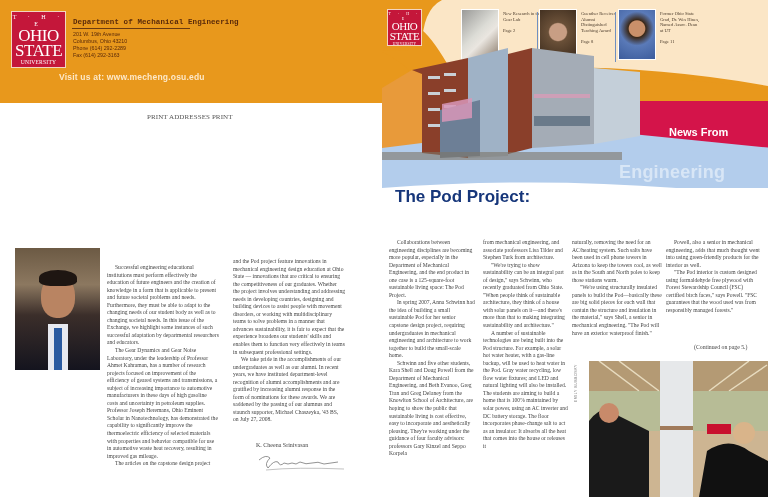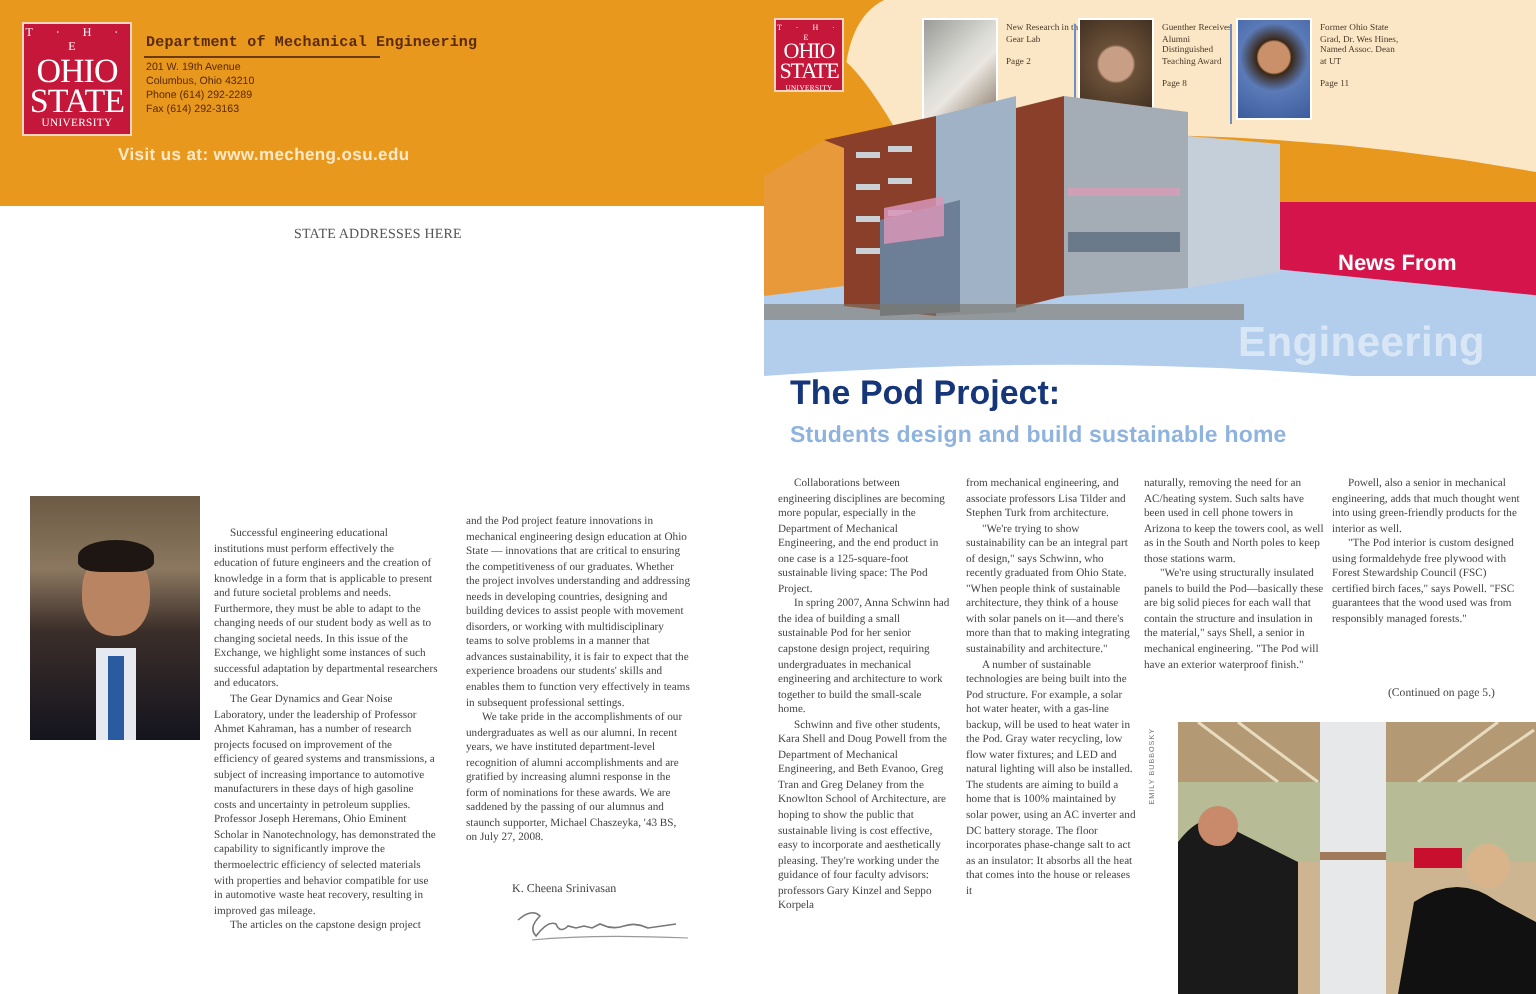--- a/index.html
+++ b/index.html
@@ -46,21 +46,21 @@
   .teaser { position:absolute; top:9px; }
   .teaser .thumb { position:absolute; left:0; top:0; width:38px; height:51px; border:1px solid #fff; }
   .teaser .ttext { position:absolute; left:42px; top:2px; width:40px; font-size:4.6px; line-height:5.6px; color:#4a3a2a; }
   .teaser .tpage { display:block; margin-top:6px; }
   .teaser-sep { position:absolute; top:12px; width:1px; height:50px; background:#6f8fc0; }
 
   .building { position:absolute; left:0; top:48px; width:390px; height:140px; }
   .red-band { position:absolute; left:255px; top:101px; width:131px; height:71px; background:#d4144a; }
   .news-from { position:absolute; left:287px; top:126px; font-family:"Liberation Sans", sans-serif; font-weight:bold; font-size:11px; color:#fff; }
   .mech { position:absolute; left:172px; top:134px; font-family:"Liberation Sans", sans-serif; font-weight:900; font-size:36px; line-height:36px; color:#ffffff; letter-spacing:-0.5px; transform:scaleY(1.02); }
-  .eng { position:absolute; left:237px; top:161px; font-family:"Liberation Sans", sans-serif; font-weight:bold; font-size:21px; line-height:22px; color:#d8e6f6; letter-spacing:0.2px; }
+  .eng { position:absolute; left:237px; top:161px; font-family:"Liberation Sans", sans-serif; font-weight:bold; font-size:18px; line-height:22px; color:#d8e6f6; letter-spacing:0.2px; }
 
   .pod-title { position:absolute; left:13px; top:187px; font-family:"Liberation Sans", sans-serif; font-weight:bold; font-size:17px; color:#16367a; }
   .pod-sub { position:absolute; left:13px; top:212px; font-family:"Liberation Sans", sans-serif; font-weight:bold; font-size:11.5px; color:#8fb3df; letter-spacing:0.1px; }
 
   .r1 { left:7px; top:239px; width:86px; }
   .r2 { left:101px; top:239px; width:86px; }
   .r3 { left:190px; top:239px; width:90px; }
   .r4 { left:284px; top:239px; width:96px; }
   .continued { position:absolute; left:312px; top:344px; font-size:5.8px; color:#444; }
 
@@ -83,21 +83,21 @@
   <div class="dept-title">Department of Mechanical Engineering</div>
   <div class="dept-rule"></div>
   <div class="address">
     <div>201 W. 19th Avenue</div>
     <div>Columbus, Ohio 43210</div>
     <div>Phone (614) 292-2289</div>
     <div>Fax (614) 292-3163</div>
   </div>
   <div class="visit">Visit us at: www.mecheng.osu.edu</div>
 
-  <div class="print-addr">STATE ADDRESSES HERE</div>
+  <div class="print-addr">PRINT ADDRESSES PRINT</div>
 
   <div class="chair-photo">
     <div class="face"></div>
     <div class="hair"></div>
     <div class="shirt"></div>
     <div class="tie"></div>
   </div>
 
 
   <div class="col-text c1">
@@ -187,21 +187,20 @@
 
     <polygon points="212,20 258,24 258,88 212,96" fill="#c4cfd9"></polygon>
 
     <rect x="0" y="104" width="240" height="8" fill="#7d7468" opacity="0.6"></rect>
   </svg>
 
   <div class="news-from">News From</div>
   <div class="eng">Engineering</div>
 
   <div class="pod-title">The Pod Project:</div>
-  <div class="pod-sub">Students design and build sustainable home</div>
 
   <div class="col-text r1">
     <p>Collaborations between engineering disciplines are becoming more popular, especially in the Department of Mechanical Engineering, and the end product in one case is a 125-square-foot sustainable living space: The Pod Project.</p>
     <p>In spring 2007, Anna Schwinn had the idea of building a small sustainable Pod for her senior capstone design project, requiring undergraduates in mechanical engineering and architecture to work together to build the small-scale home.</p>
     <p>Schwinn and five other students, Kara Shell and Doug Powell from the Department of Mechanical Engineering, and Beth Evanoo, Greg Tran and Greg Delaney from the Knowlton School of Architecture, are hoping to show the public that sustainable living is cost effective, easy to incorporate and aesthetically pleasing. They're working under the guidance of four faculty advisors: professors Gary Kinzel and Seppo Korpela</p>
   </div>
   <div class="col-text r2">
     <p class="noind">from mechanical engineering, and associate professors Lisa Tilder and Stephen Turk from architecture.</p>
     <p>"We're trying to show sustainability can be an integral part of design," says Schwinn, who recently graduated from Ohio State. "When people think of sustainable architecture, they think of a house with solar panels on it—and there's more than that to making integrating sustainability and architecture."</p>
     <p>A number of sustainable technologies are being built into the Pod structure. For example, a solar hot water heater, with a gas-line backup, will be used to heat water in the Pod. Gray water recycling, low flow water fixtures; and LED and natural lighting will also be installed. The students are aiming to build a home that is 100% maintained by solar power, using an AC inverter and DC battery storage. The floor incorporates phase-change salt to act as an insulator: It absorbs all the heat that comes into the house or releases it</p>

